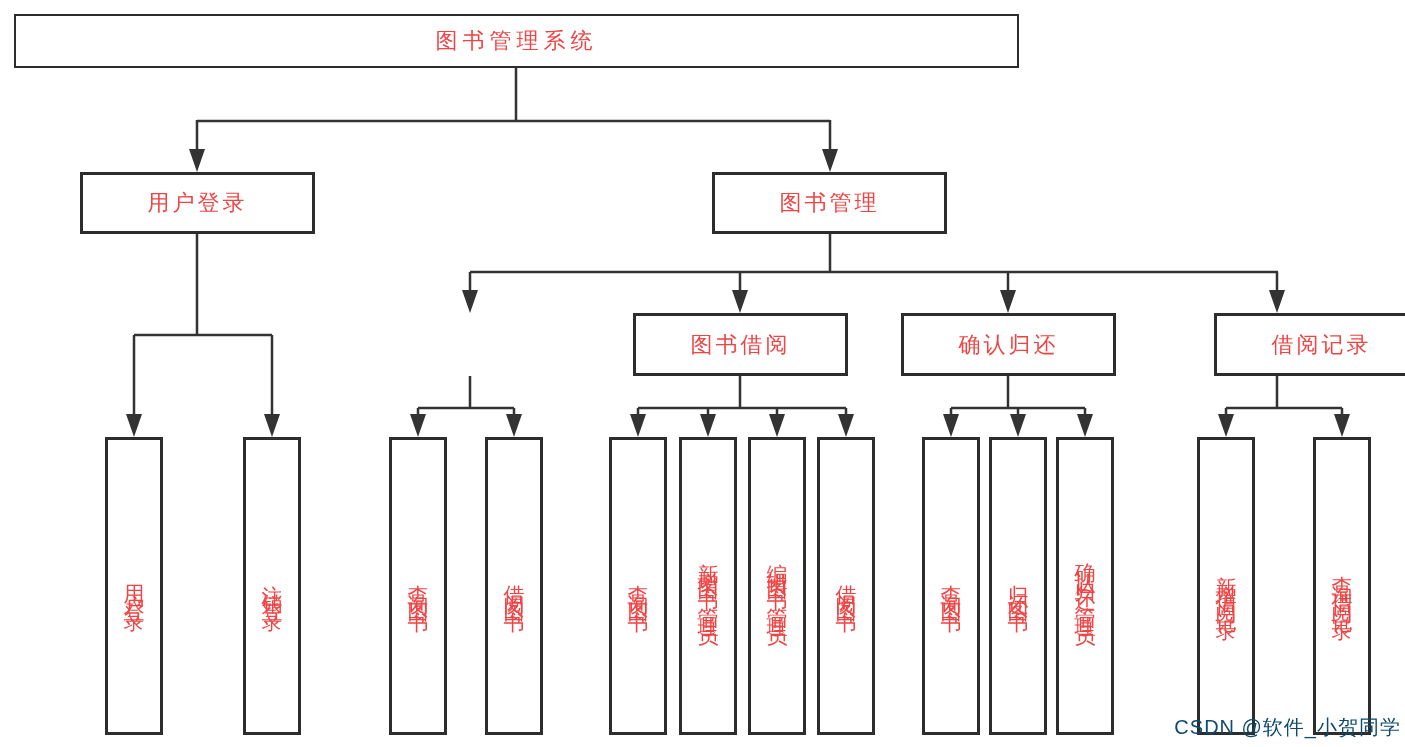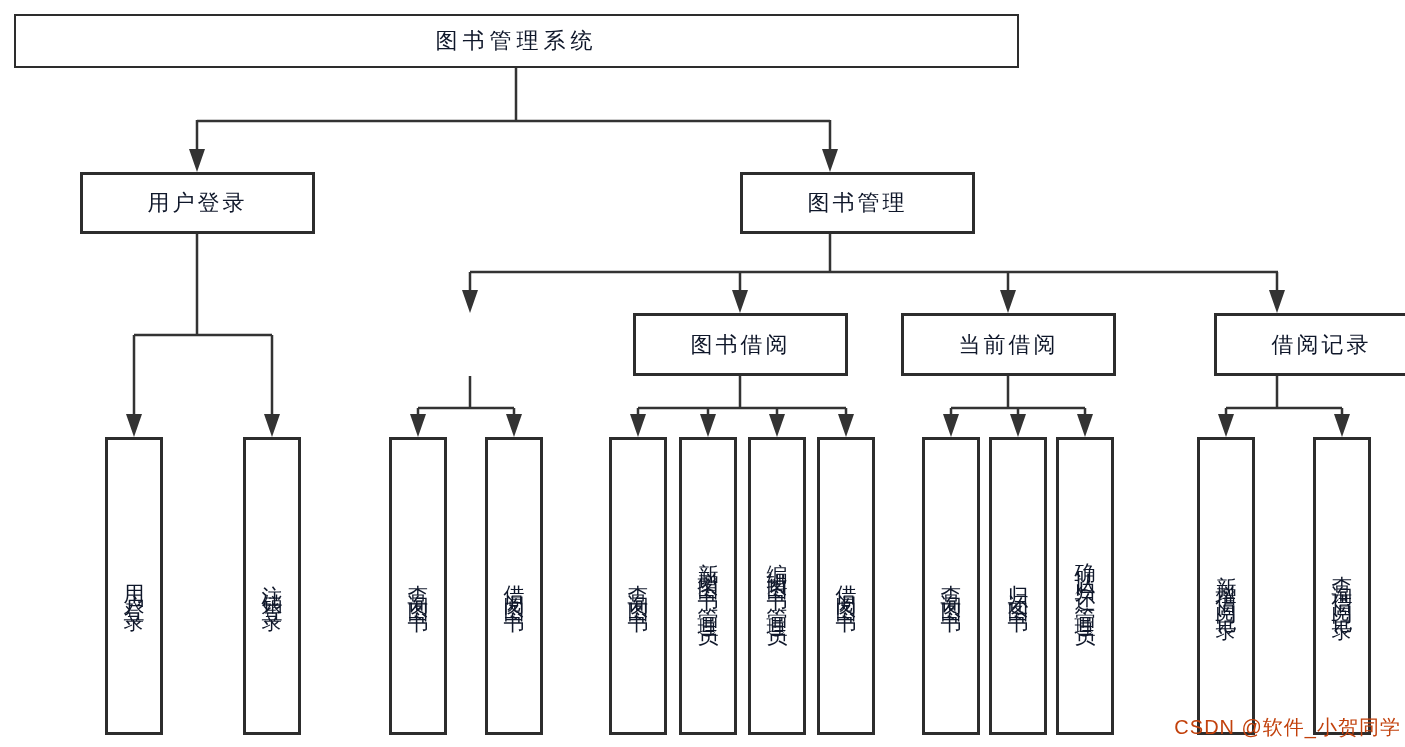--- a/index.html
+++ b/index.html
@@ -1,33 +1,33 @@
 <!DOCTYPE html>
 <html><head>
 <meta charset="utf-8">
 <style>
   html,body{margin:0;padding:0;background:#ffffff;}
   body{font-family:"Liberation Sans","DejaVu Sans",sans-serif;}
   .stage{position:relative;width:1405px;height:747px;background:#ffffff;overflow:hidden;}
   .wires{position:absolute;left:0;top:0;width:1405px;height:747px;}
   .box{
     position:absolute;box-sizing:border-box;background:#ffffff;
-    border:3px solid #2d2d2d;color:#0f172a;
+    border:3px solid #2d2d2d;color:#ef4444;
     display:flex;align-items:center;justify-content:center;
     z-index:2;
   }
   .hbox{font-size:22px;letter-spacing:3px;white-space:nowrap;}
   .rootbox{border-width:2px;font-size:22px;letter-spacing:5px;}
   .vbox span{
     writing-mode:vertical-rl;text-orientation:mixed;
     font-size:21px;letter-spacing:9px;line-height:1.15;
   }
   .watermark{
     position:absolute;right:4px;bottom:6px;z-index:5;
-    font-size:20px;color:#c2410c;letter-spacing:1px;white-space:nowrap;
+    font-size:20px;color:#0c4a6e;letter-spacing:1px;white-space:nowrap;
   }
   .line{stroke:#333333;stroke-width:2.5;fill:none;}
   .arrows{fill:#333333;stroke:none;}
 </style>
 </head>
 <body>
 
 <div class="stage">
 
   <svg class="wires" viewBox="0 0 1405 747" xmlns="http://www.w3.org/2000/svg">
@@ -62,29 +62,29 @@
     </g>
   </svg>
 
   <div class="box hbox rootbox" style="left:14px;top:14px;width:1005px;height:54px;">
     <span>图书管理系统</span>
   </div>
 
   <div class="box hbox" style="left:80px;top:172px;width:235px;height:62px;">
     <span>用户登录</span>
   </div>
-  <div class="box hbox" style="left:712px;top:172px;width:235px;height:62px;margin-left:28px;">
+  <div class="box hbox" style="left:712px;top:172px;width:235px;height:62px;">
     <span>图书管理</span>
   </div>
 
   <div class="box hbox" style="left:633px;top:313px;width:215px;height:63px;">
     <span>图书借阅</span>
   </div>
   <div class="box hbox" style="left:901px;top:313px;width:215px;height:63px;">
-    <span>当前借阅</span>
+    <span>确认归还</span>
   </div>
   <div class="box hbox" style="left:1214px;top:313px;width:215px;height:63px;">
     <span>借阅记录</span>
   </div>
 
   <div class="box vbox" style="left:105px;top:437px;width:58px;height:298px;">
     <span>用户登录</span>
   </div>
   <div class="box vbox" style="left:243px;top:437px;width:58px;height:298px;">
     <span>注销登录</span>

